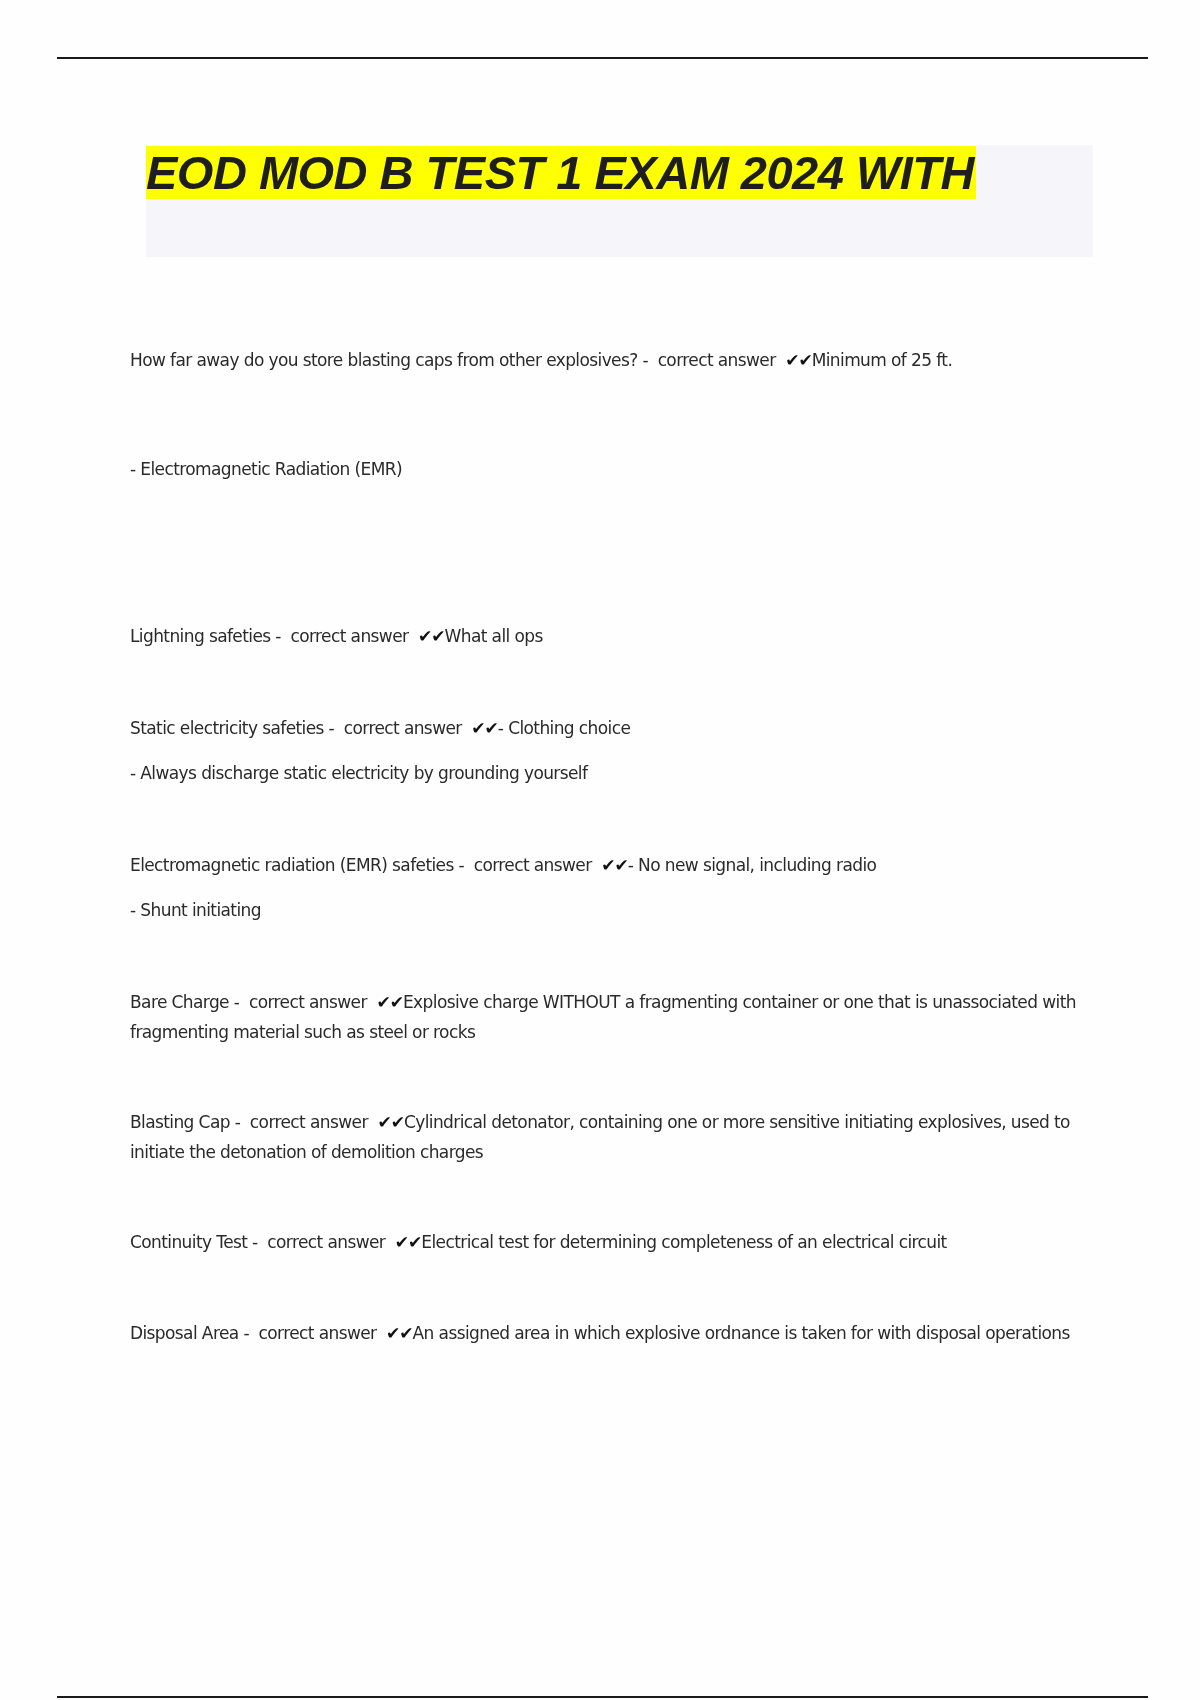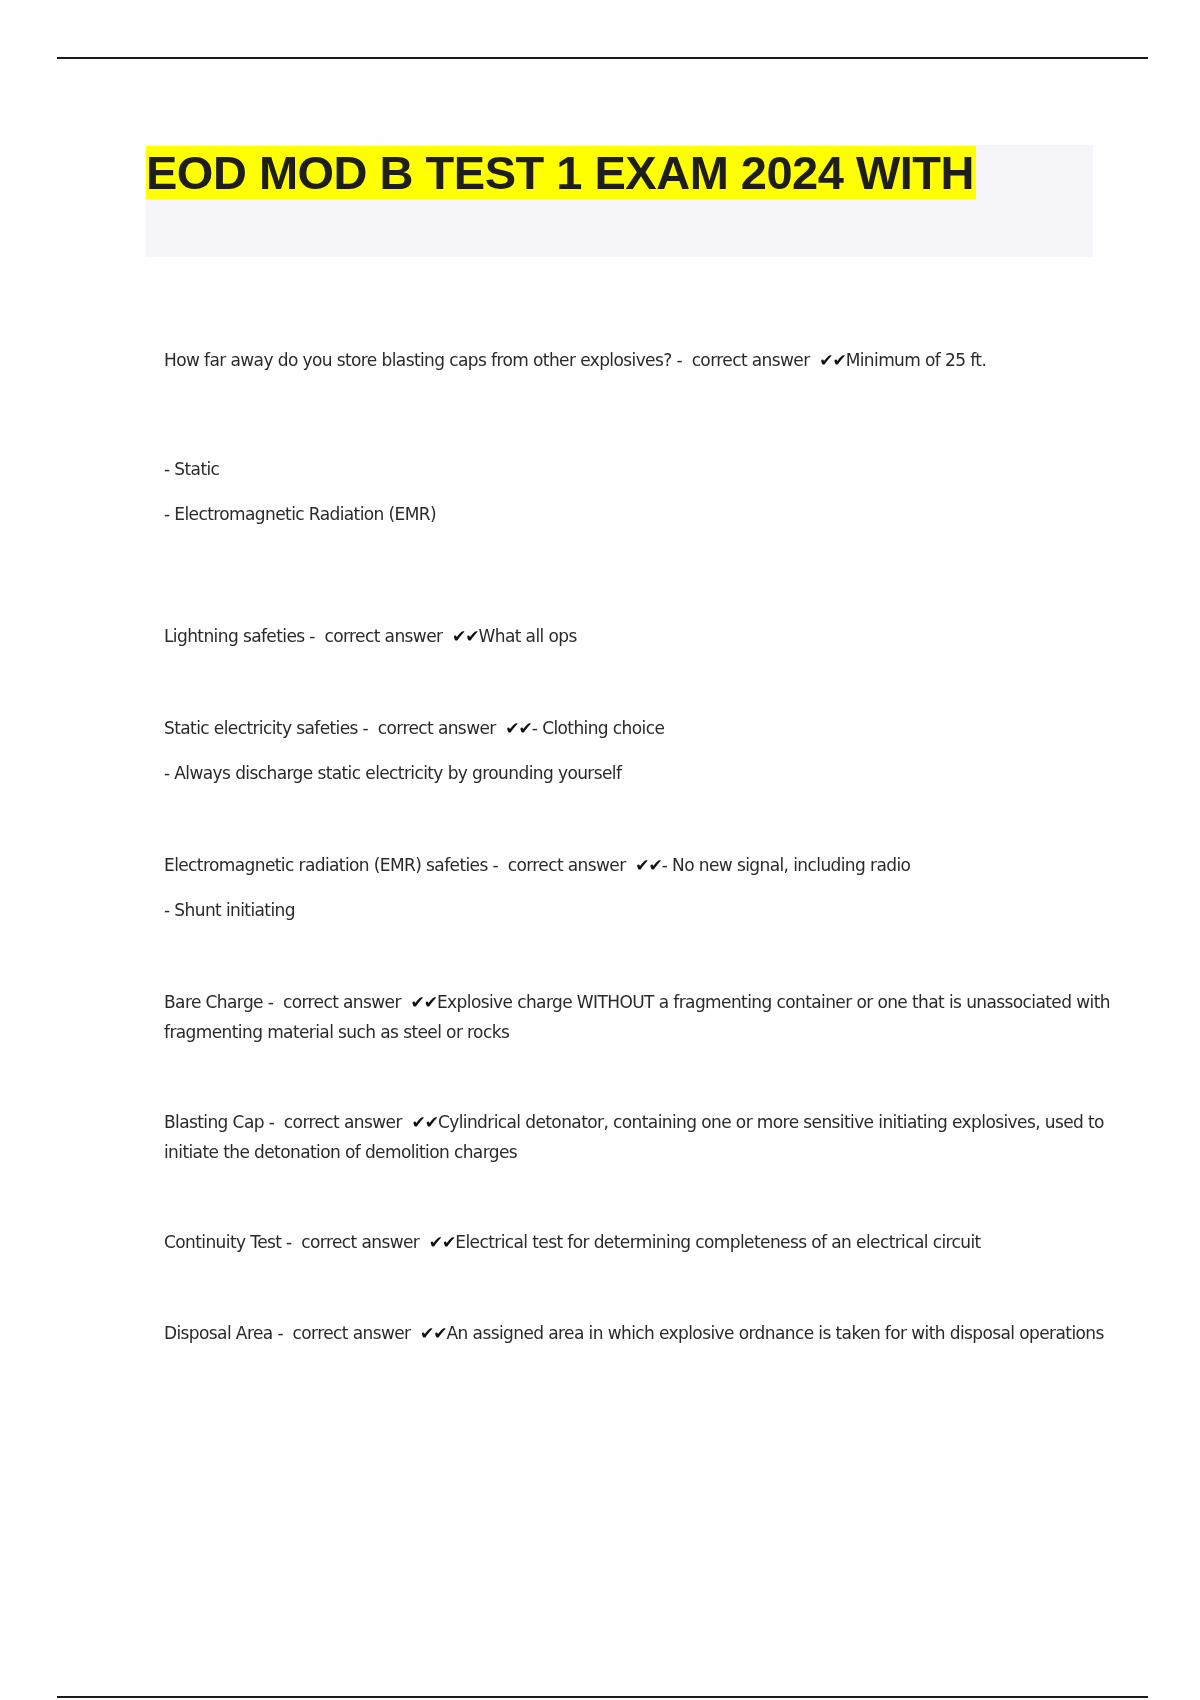--- a/index.html
+++ b/index.html
@@ -14,24 +14,25 @@
     .rule.bottom { top: 1696px; }
     .title-box {
       position: absolute; left: 146px; top: 145px; width: 947px; height: 112px;
       background: #f6f6fa;
     }
     .title {
       position: absolute; left: 146px; top: 145px; width: 880px; margin: 0;
       font-family: "Liberation Sans", sans-serif; font-weight: bold;
       font-size: 47px; line-height: 56px; color: #1e1e1e;
       letter-spacing: -0.5px;
+      font-style: italic;
     }
     .title span { background: #ffff00; padding-right: 2px; }
     .qa {
-      position: absolute; left: 164px; width: 960px;
+      position: absolute; left: 130px; width: 960px;
       font-family: "DejaVu Sans", sans-serif; font-size: 17px; color: #2a2a2a;
       letter-spacing: -0.6px;
     }
     .qa p { margin: 0; line-height: 30px; }
     .qa p.sub { margin-top: 15px; }
     .check { font-size: 17px; color: #111; letter-spacing: -1px; }
   </style>
 </head>
 <body>
 
@@ -39,21 +40,20 @@
 <div class="title-box"></div>
 <h1 class="title">
   <span>EOD MOD B TEST 1 EXAM 2024 WITH</span><br>
 </h1>
 
 <div class="qa" style="top:345px">
   <p><span>How far away do you store blasting caps from other explosives? -</span>&nbsp; <span>correct answer</span>&nbsp; <span class="check">✔✔</span><span>Minimum of 25 ft.</span></p>
 </div>
 
 <div class="qa" style="top:439px">
-  <p class="sub">- Static</p>
   <p class="sub" style="margin-top:15px">- Electromagnetic Radiation (EMR)</p>
 </div>
 
 <div class="qa" style="top:621px">
   <p><span>Lightning safeties -</span>&nbsp; <span>correct answer</span>&nbsp; <span class="check">✔✔</span><span>What all ops</span></p>
 </div>
 
 <div class="qa" style="top:713px">
   <p><span>Static electricity safeties -</span>&nbsp; <span>correct answer</span>&nbsp; <span class="check">✔✔</span><span>- Clothing choice</span></p>
   <p class="sub">- Always discharge static electricity by grounding yourself</p>

